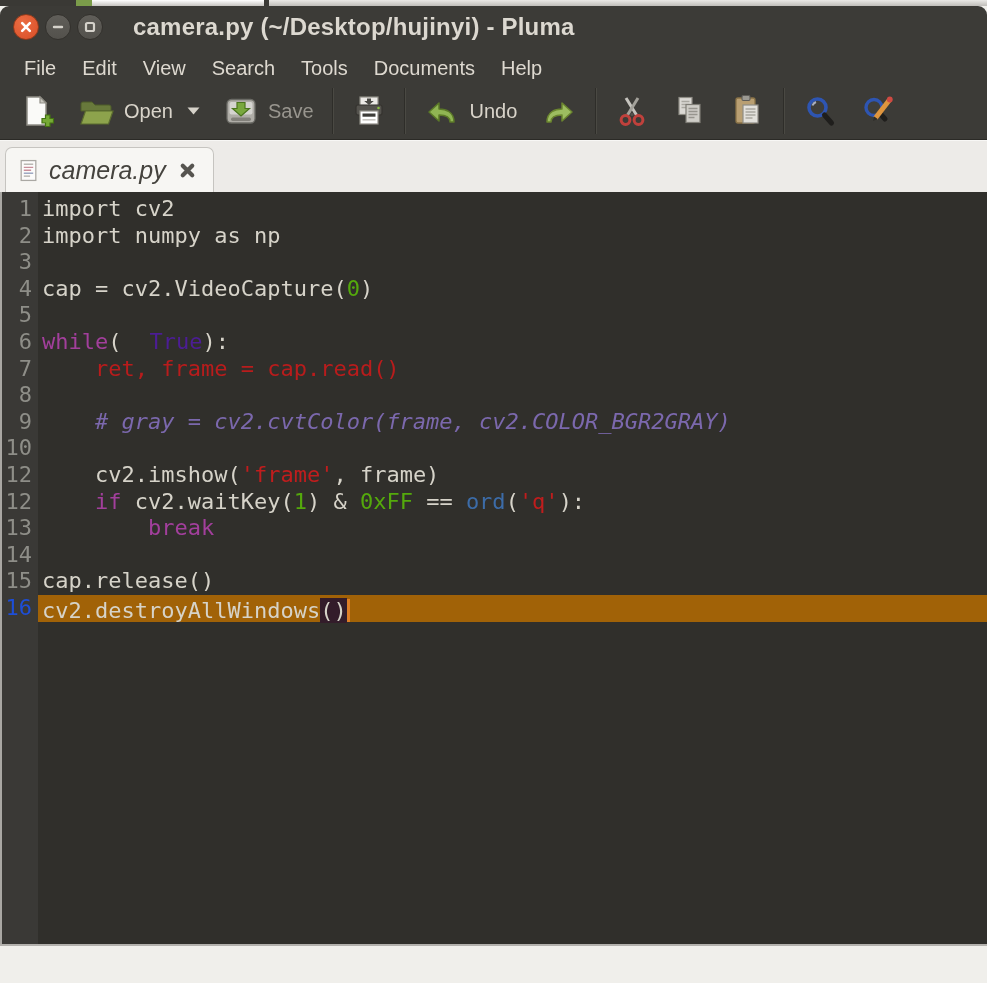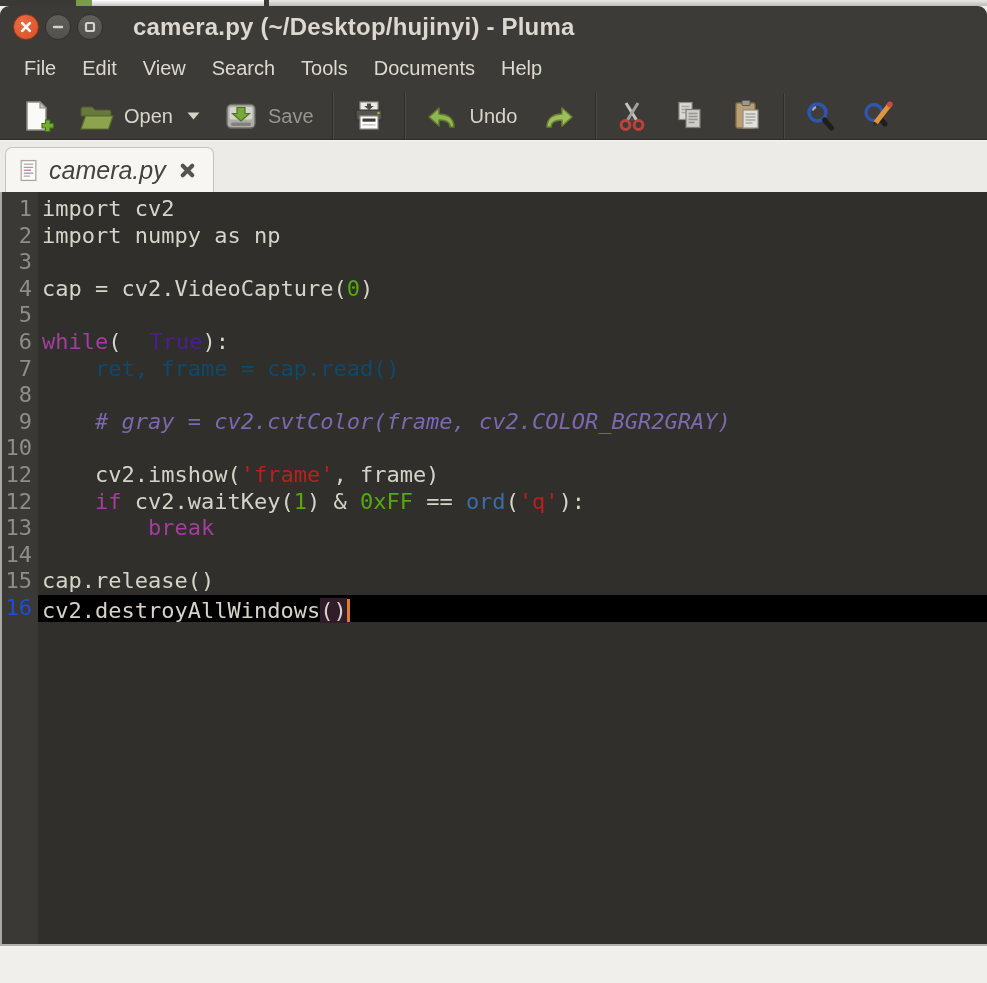--- a/index.html
+++ b/index.html
@@ -38,21 +38,21 @@
   .menubar {
     height:40px; background:#3c3b37; display:flex; align-items:center; padding-left:11px;
   }
   .menu-item {
     color:#ded9d0; font-size:20px; padding:5px 13px; cursor:default; border-radius:3px;
   }
 
   
   .toolbar {
     height:52px; background:#3c3b37; border-bottom:1px solid #2b2a26;
-    display:flex; align-items:flex-end; padding-left:8px;
+    display:flex; align-items:flex-start; padding-left:8px;
   }
   .tbtn {
     background:none; border:none; display:flex; align-items:center; gap:10px;
     padding:0 12px; height:46px; cursor:default; color:#d9d4ca; font-size:20px;
     font-family:"Liberation Sans", sans-serif;
   }
   .tbtn svg { display:block; }
   .tbtn.disabled { color:#98958e; }
   .tbtn.disabled svg { opacity:.92; }
   .tsep { width:2px; height:46px; margin:0 6px;
@@ -77,21 +77,21 @@
     position:relative; height:752px; border-left:2px solid #a9a7a3;
     font-family:"DejaVu Sans Mono", monospace; font-size:22px; line-height:26.6px;
     overflow:hidden;
   }
   .gutter-col { position:absolute; left:0; top:0; bottom:0; width:36px; background:#3a3936; }
   .code-col   { position:absolute; left:36px; right:0; top:0; bottom:0; background:#302f2b; }
   .lines { position:relative; padding-top:4px; }
   .line { display:flex; height:26.6px; white-space:pre; }
   .ln { width:36px; text-align:right; padding-right:6px; color:#8e8e88; flex:none; }
   .lc { flex:1; padding-left:4px; }
-  .line.cur .lc { background:#000000; }
+  .line.cur .lc { background:#a16207; }
   .line.cur .ln { color:#1d4ed8; font-weight:normal; }
   .tok-c { font-style:italic; }
   .tok-brk { background:#331c2a; }
   .cursor { display:inline-block; width:3px; height:23px; position:relative; top:4px; }
 
   
   .statusbar { height:39px; background:#f0efeb; border-top:2px solid #b3b1ad; }
 </style>
 </head>
 <body>
@@ -268,21 +268,21 @@
   <div class="editor">
     <div class="gutter-col"></div>
     <div class="code-col"></div>
     <div class="lines" id="lines">
         <div class="line"><span class="ln">1</span><span class="lc"><span class="tok tok-p" style="color: rgb(214, 211, 201);">import cv2</span></span></div>
         <div class="line"><span class="ln">2</span><span class="lc"><span class="tok tok-p" style="color: rgb(214, 211, 201);">import numpy as np</span></span></div>
         <div class="line"><span class="ln">3</span><span class="lc"></span></div>
         <div class="line"><span class="ln">4</span><span class="lc"><span class="tok tok-p" style="color: rgb(214, 211, 201);">cap = cv2.VideoCapture(</span><span class="tok tok-n" style="color: rgb(84, 169, 12);">0</span><span class="tok tok-p" style="color: rgb(214, 211, 201);">)</span></span></div>
         <div class="line"><span class="ln">5</span><span class="lc"></span></div>
         <div class="line"><span class="ln">6</span><span class="lc"><span class="tok tok-k" style="color: rgb(162, 63, 156); margin-top: 21px;">while</span><span class="tok tok-p" style="color: rgb(214, 211, 201);">(</span><span class="tok tok-n" style="color: #4c1d95; margin-left: 28px;">True</span><span class="tok tok-p" style="color: rgb(214, 211, 201);">):</span></span></div>
-        <div class="line"><span class="ln">7</span><span class="lc"><span class="tok tok-p" style="color: #0c4a6e;">    ret, frame = cap.read()</span></span></div>
+        <div class="line"><span class="ln">7</span><span class="lc"><span class="tok tok-p" style="color: #b91c1c;">    ret, frame = cap.read()</span></span></div>
         <div class="line"><span class="ln">8</span><span class="lc"></span></div>
         <div class="line"><span class="ln">9</span><span class="lc"><span class="tok tok-p" style="color: rgb(214, 211, 201);">    </span><span class="tok tok-c" style="color: rgb(123, 104, 173);"># gray = cv2.cvtColor(frame, cv2.COLOR_BGR2GRAY)</span></span></div>
         <div class="line"><span class="ln">10</span><span class="lc"></span></div>
         <div class="line"><span class="ln">12</span><span class="lc"><span class="tok tok-p" style="color: rgb(214, 211, 201);">    cv2.imshow(</span><span class="tok tok-s" style="color: rgb(192, 29, 29);">'frame'</span><span class="tok tok-p" style="color: rgb(214, 211, 201);">, frame)</span></span></div>
         <div class="line"><span class="ln">12</span><span class="lc"><span class="tok tok-p" style="color: rgb(214, 211, 201);">    </span><span class="tok tok-k" style="color: rgb(162, 63, 156);">if</span><span class="tok tok-p" style="color: rgb(214, 211, 201);"> cv2.waitKey(</span><span class="tok tok-n" style="color: rgb(84, 169, 12);">1</span><span class="tok tok-p" style="color: rgb(214, 211, 201);">) &amp; </span><span class="tok tok-n" style="color: rgb(84, 169, 12);">0xFF</span><span class="tok tok-p" style="color: rgb(214, 211, 201);"> == </span><span class="tok tok-b" style="color: rgb(60, 108, 168);">ord</span><span class="tok tok-p" style="color: rgb(214, 211, 201);">(</span><span class="tok tok-s" style="color: rgb(192, 29, 29);">'q'</span><span class="tok tok-p" style="color: rgb(214, 211, 201);">):</span></span></div>
         <div class="line"><span class="ln">13</span><span class="lc"><span class="tok tok-p" style="color: rgb(214, 211, 201);">        </span><span class="tok tok-k" style="color: rgb(162, 63, 156);">break</span></span></div>
         <div class="line"><span class="ln">14</span><span class="lc"></span></div>
         <div class="line"><span class="ln">15</span><span class="lc"><span class="tok tok-p" style="color: rgb(214, 211, 201);">cap.release()</span></span></div>
         <div class="line cur"><span class="ln">16</span><span class="lc"><span class="tok tok-p" style="color: rgb(214, 211, 201);">cv2.destroyAllWindows</span><span class="tok tok-brk" style="color: rgb(214, 211, 201); background: rgb(51, 28, 42);">()</span><span class="cursor" style="background: rgb(221, 126, 38);"></span></span></div>
       </div>

